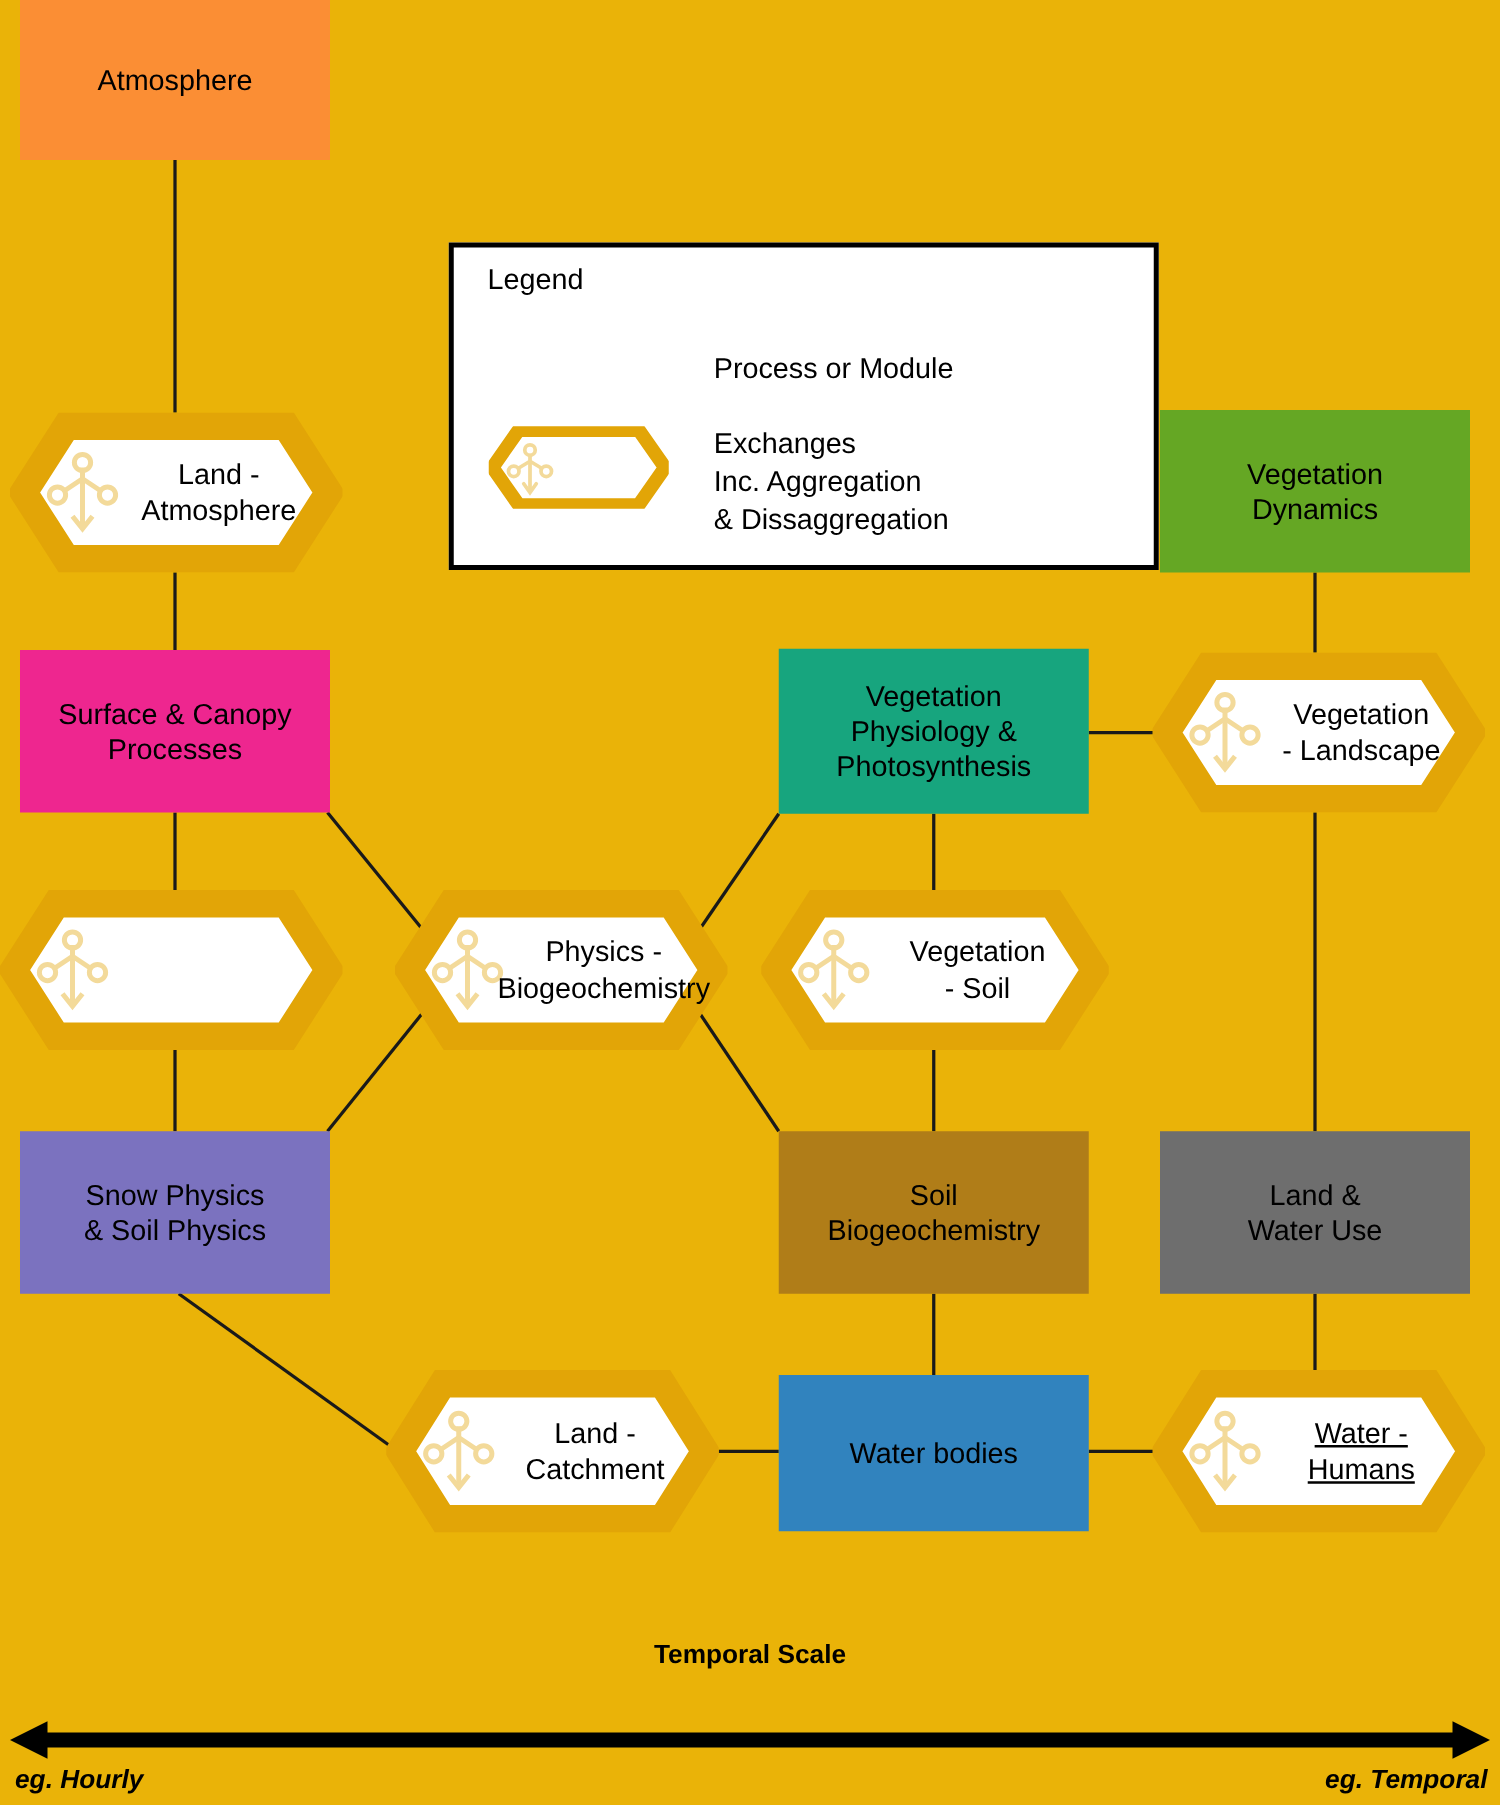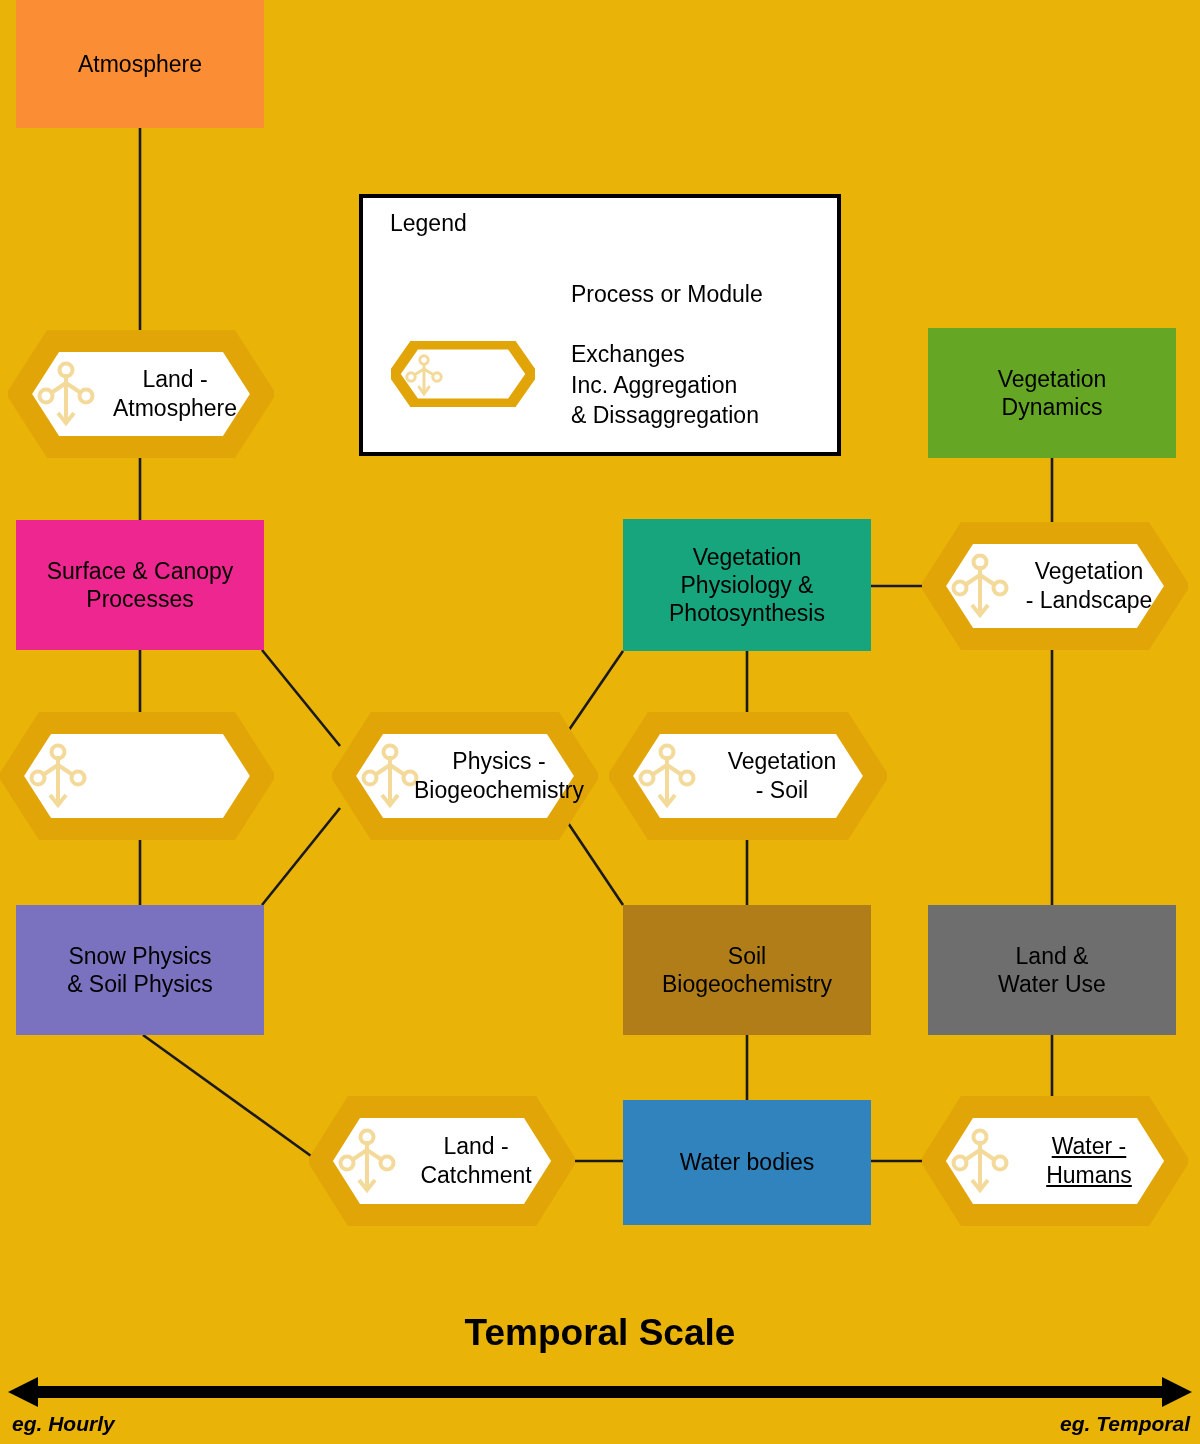--- a/index.html
+++ b/index.html
@@ -64,21 +64,21 @@
     line-height: 1.25;
     color: #000;
     white-space: pre-line;
     z-index: 2;
   }
   
   #legend {
     position: absolute;
     left: 359px;
     top: 194px;
-    width: 482px;
+    width: 568px;
     height: 262px;
     border: 4px solid #000000;
     background: #ffffff;
     z-index: 4;
     box-sizing: border-box;
   }
   #legend-title {
     position: absolute;
     left: 27px;
     top: 12px;
@@ -106,21 +106,21 @@
   }
   #legend-text-1 { left: 208px; top: 81px; }
   #legend-text-2 { left: 208px; top: 141px; }
   
   #temporal-title {
     position: absolute;
     left: 0;
     top: 1312px;
     width: 1200px;
     text-align: center;
-    font-size: 37px;
+    font-size: 21px;
     font-weight: bold;
     z-index: 3;
   }
   #axis-arrow {
     position: absolute;
     left: 8px;
     top: 1375px;
     width: 1184px;
     height: 34px;
     z-index: 3;
@@ -201,21 +201,21 @@
             <line x1="58" y1="44" x2="58" y2="92"></line>
             <line x1="58" y1="53" x2="43" y2="63"></line>
             <line x1="58" y1="53" x2="73" y2="63"></line>
             <circle cx="58" cy="40" r="6.5"></circle>
             <circle cx="38" cy="66" r="6.5"></circle>
             <circle cx="78" cy="66" r="6.5"></circle>
             <polyline points="50,83 58,93 66,83"></polyline>
           </g>
         </svg>
       </div>
-      <div class="hexnode" style="left: 332px; top: 712px; width: 266px; height: 88px;">
+      <div class="hexnode" style="left: 316px; top: 712px; width: 266px; height: 88px;">
         <svg width="266" height="128" viewBox="0 0 266 128">
           <polygon points="45,11 221,11 255,64 221,117 45,117 11,64" fill="#ffffff" stroke="#E2A507" stroke-width="22" stroke-linejoin="miter"></polygon>
           <g stroke="#F3DA9A" stroke-width="4" fill="none">
             <line x1="58" y1="44" x2="58" y2="92"></line>
             <line x1="58" y1="53" x2="43" y2="63"></line>
             <line x1="58" y1="53" x2="73" y2="63"></line>
             <circle cx="58" cy="40" r="6.5"></circle>
             <circle cx="38" cy="66" r="6.5"></circle>
             <circle cx="78" cy="66" r="6.5"></circle>
             <polyline points="50,83 58,93 66,83"></polyline>

